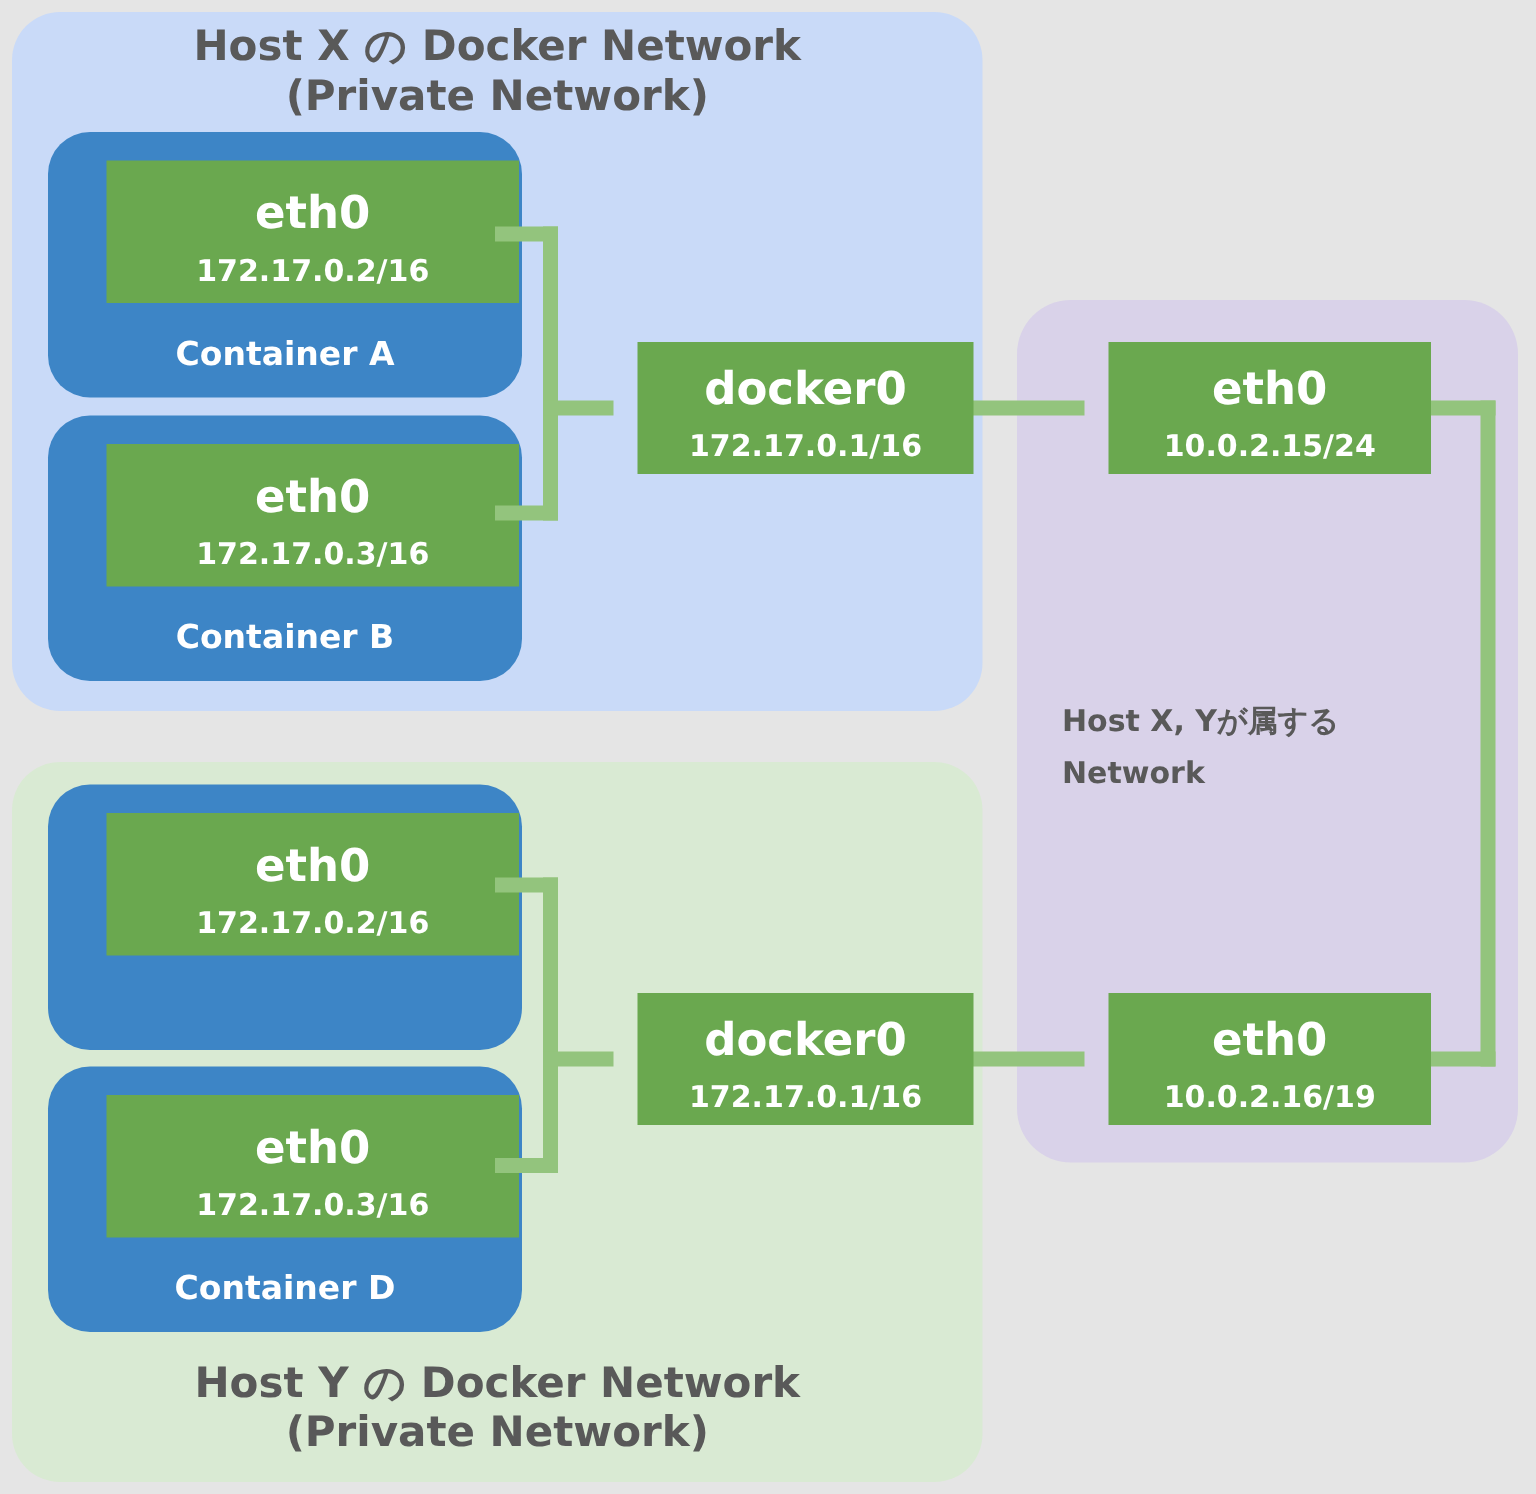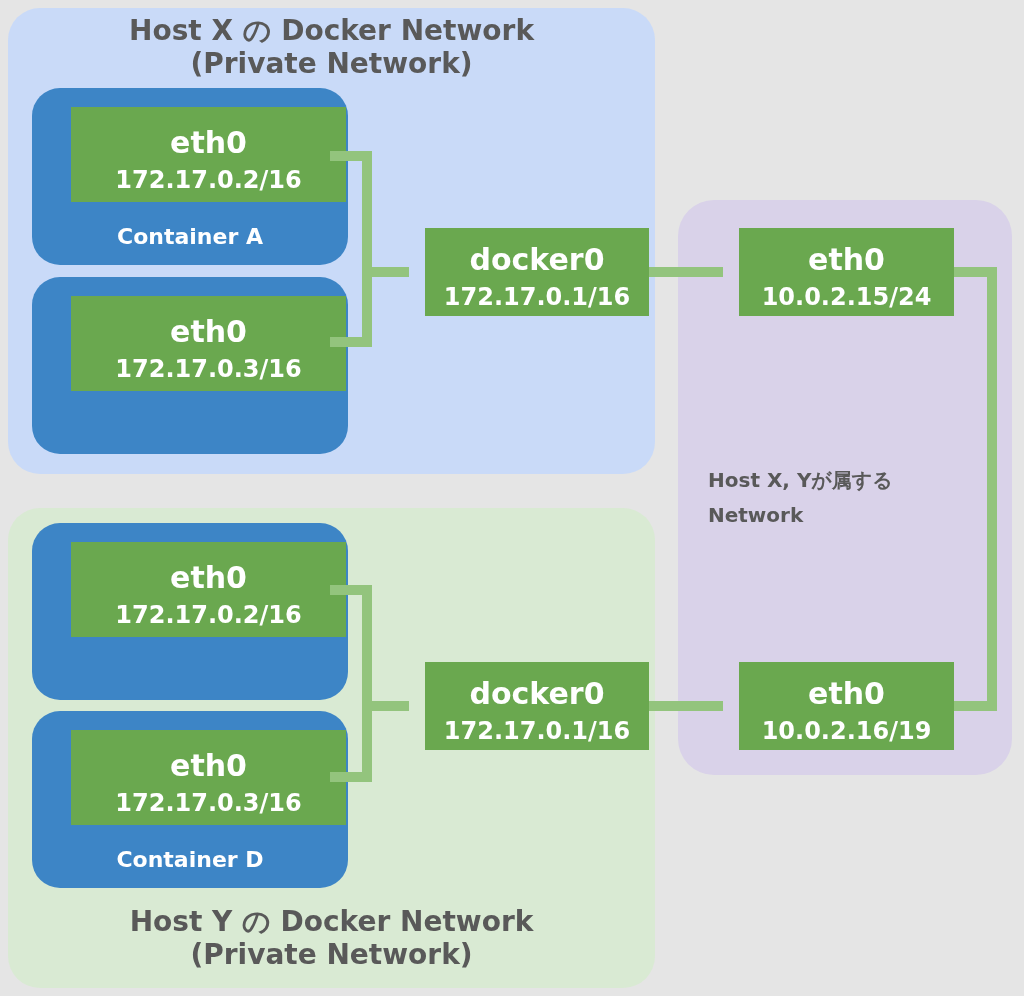--- a/index.html
+++ b/index.html
@@ -29,21 +29,21 @@
   .container-b { left:32px; top:277px; }
   .container-c { left:32px; top:523px; }
   .container-d { left:32px; top:711px; }
   .container-label { position:absolute; bottom:10px; left:0; width:100%; text-align:center;
                      color:#ffffff; font-size:22px; line-height:36px; }
 
   
   .iface { background:#6aa84f; color:#ffffff; display:flex; flex-direction:column;
            align-items:center; justify-content:center; gap:6px; padding-top:8px; z-index:4;margin-left:16px; }
   .if-name { font-size:30px; line-height:36px; }
-  .if-ip   { font-size:24px; line-height:26px; }
+  .if-ip   { font-size:20px; line-height:26px; }
   .c-iface { position:absolute; left:23px; top:19px; width:275px; height:95px; }
   .docker-x { left:409px; top:228px; width:224px; height:88px; }
   .docker-y { left:409px; top:662px; width:224px; height:88px; }
   .eth-px   { left:723px; top:228px; width:215px; height:88px; }
   .eth-py   { left:723px; top:662px; width:215px; height:88px; }
 
   
   .line { position:absolute; background:#93c47d; z-index:3; }
   .lx-stub-a { left:330px; top:151px; width:42px; height:10px; }
   .lx-stub-b { left:330px; top:337px; width:42px; height:10px; }
@@ -104,20 +104,21 @@
       <div class="if-ip">172.17.0.2/16</div>
     </div>
     <div class="container-label">Container A</div>
   </div>
 
   <div class="abs container-box container-b">
     <div class="iface c-iface">
       <div class="if-name">eth0</div>
       <div class="if-ip">172.17.0.3/16</div>
     </div>
+    <div class="container-label">Container B</div>
   </div>
 
   <div class="abs container-box container-c">
     <div class="iface c-iface">
       <div class="if-name">eth0</div>
       <div class="if-ip">172.17.0.2/16</div>
     </div>
   </div>
 
   <div class="abs container-box container-d">

